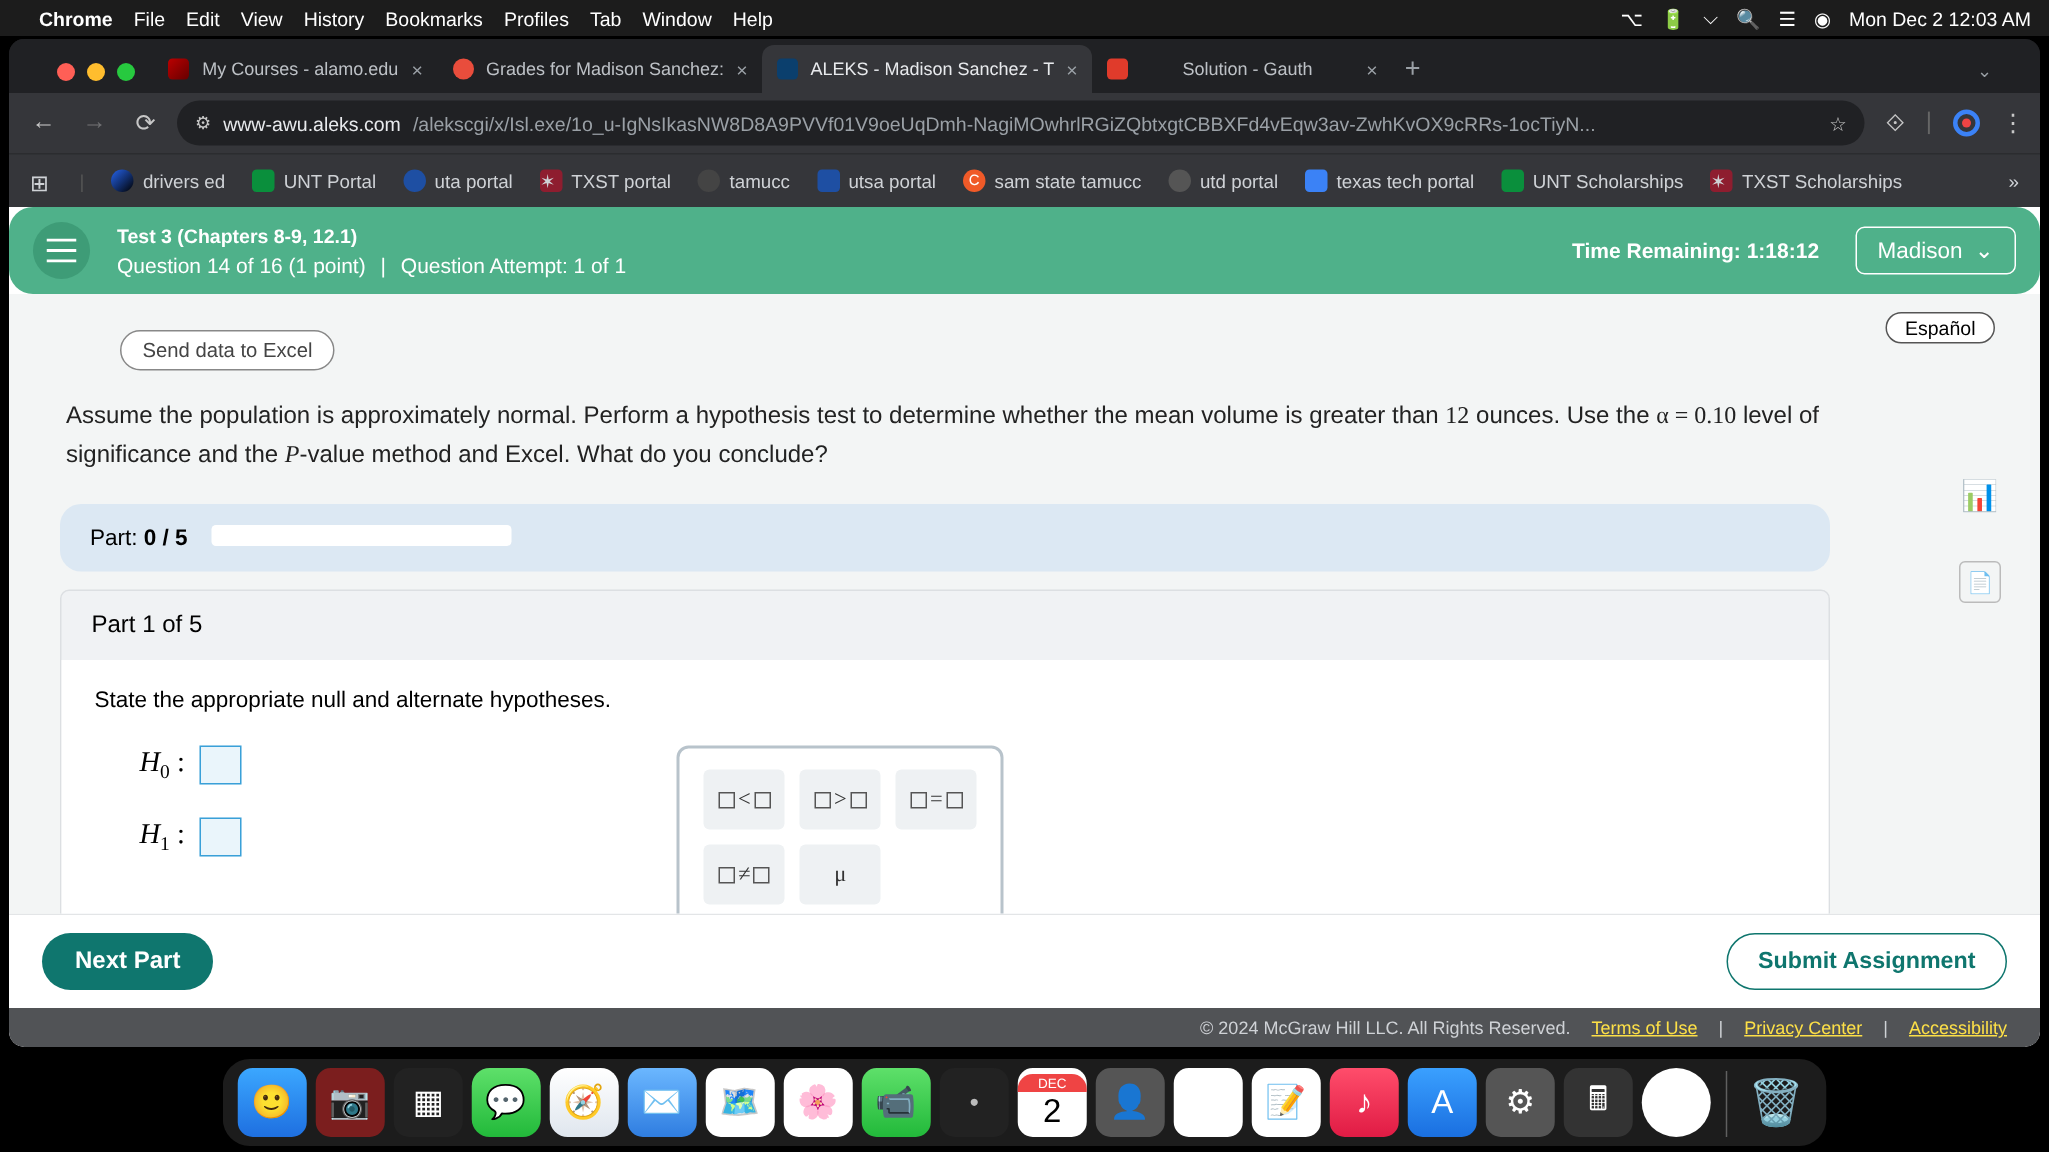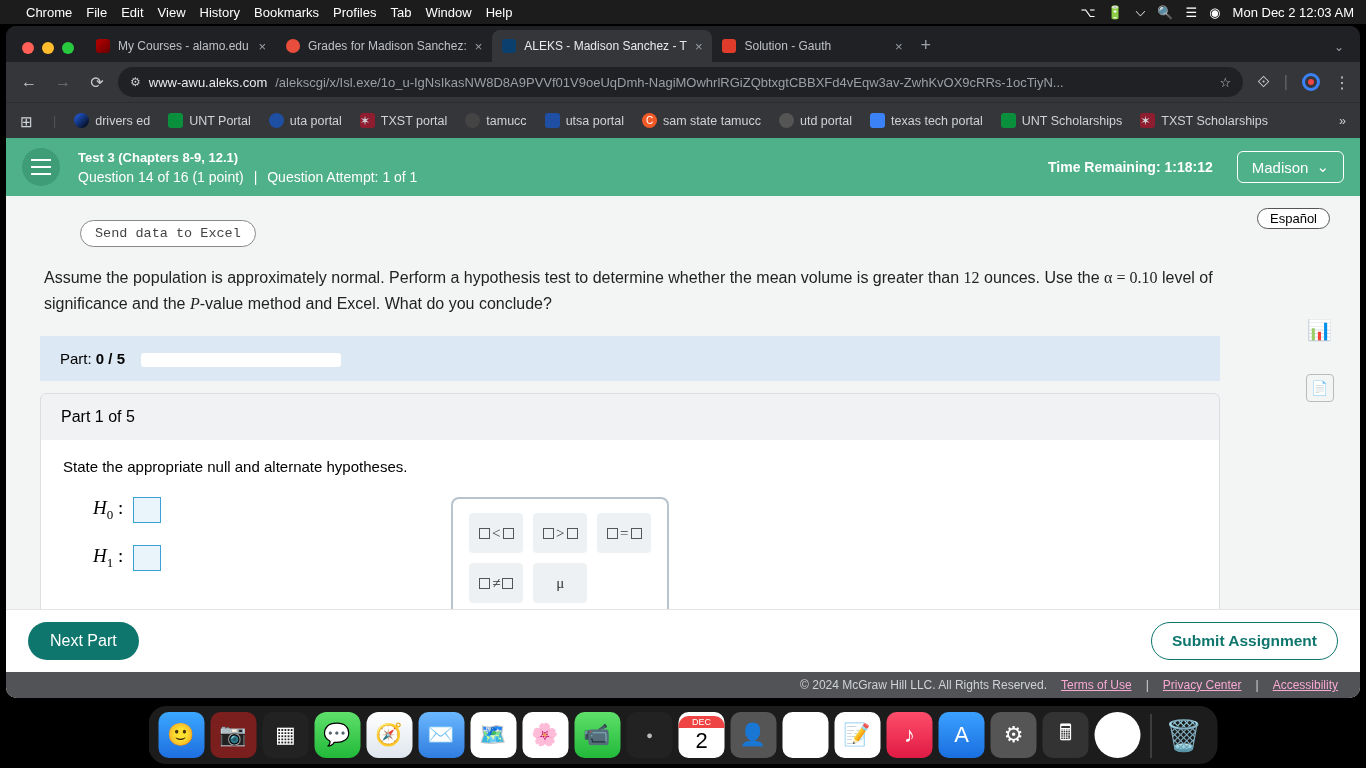--- a/index.html
+++ b/index.html
@@ -1,29 +1,29 @@
 <!DOCTYPE html>
 <html><head>
 <meta charset="utf-8">
 <style>
   * { margin: 0; padding: 0; box-sizing: border-box; }
   body { font-family: -apple-system, BlinkMacSystemFont, "Segoe UI", Arial, sans-serif; background: #000; width: 1366px; height: 768px; overflow: hidden; position: relative; }
 
   
   .menubar { height: 24px; background: rgba(30,30,30,.95); color: #fff; display: flex; align-items: center; padding: 0 12px; font-size: 13px; }
   .menubar .apple { font-size: 14px; margin-right: 14px; }
-  .menubar .app { font-weight: 400; margin-right: 14px; }
+  .menubar .app { font-weight: 700; margin-right: 14px; }
   .menubar .mitem { margin-right: 14px; }
   .menubar .spacer { flex: 1; }
   .menubar .right span { margin-left: 12px; }
   .menubar .right { display: flex; align-items: center; }
 
   
   .chrome { position: absolute; top: 26px; left: 6px; right: 6px; bottom: 70px; background: #202124; border-radius: 10px; overflow: hidden; display: flex; flex-direction: column; }
-  .tabs { height: 36px; display: flex; align-items: flex-end; padding: 0 8px; background: #202124; }
+  .tabs { height: 36px; display: flex; align-items: flex-end; padding: 0 24px; background: #202124; text-align: center; }
   .traffic { display: flex; gap: 8px; align-items: center; margin: 0 12px 8px 8px; }
   .traffic span { width: 12px; height: 12px; border-radius: 50%; background: #555; }
   .traffic .r { background: #ff5f56; } .traffic .y { background: #ffbd2e; } .traffic .g { background: #27c93f; }
   .tab { display: flex; align-items: center; gap: 8px; padding: 0 10px; height: 32px; color: #bdc1c6; font-size: 12px; border-radius: 8px 8px 0 0; max-width: 230px; min-width: 190px; }
   .tab.active { background: #35363a; color: #e8eaed; }
   .tab .fav { width: 14px; height: 14px; border-radius: 3px; background: #555; flex: none; }
   .tab .fav.alamo { background: linear-gradient(135deg,#b00,#600); }
   .tab .fav.canvas { background: #e94d3c; border-radius: 50%; }
   .tab .fav.aleks { background: #0b3f6d; }
   .tab .fav.gauth { background: #e03b2b; }
@@ -53,64 +53,64 @@
   .bi.tam { background: #444; border-radius:50%; }
   .bi.utsa { background: #1e4fa3; }
   .bi.sam { background: #f05a28; border-radius:50%; color:#fff; font-size:10px; text-align:center; line-height:15px; }
   .bi.utd { background: #555; border-radius:50%; }
   .bi.ttu { background: #3b82f6; }
   .bi.unts { background: #0a8f3c; }
   .bm-chev { margin-left: auto; color:#cfd2d6; }
 
   
   .page { flex: 1; background: #fff; position: relative; display: flex; flex-direction: column; overflow:hidden; border-bottom-left-radius:10px; border-bottom-right-radius:10px;}
-  .aleks-header { background: #4fb18a; color: #fff; padding: 10px 16px; display: flex; align-items: center; position: relative; }
+  .aleks-header { background: #4fb18a; color: #fff; padding: 10px 16px; display: flex; align-items: center; position: relative; border-radius: 16px; }
   .ham { background: #3e9c77; border-radius: 50%; width: 38px; height: 38px; display:flex; align-items:center; justify-content:center; margin-right: 18px; }
   .ham svg { stroke:#fff; }
   .ah-text .t1 { font-size: 13px; font-weight: 600; }
   .ah-text .t2 { font-size: 14px; margin-top: 4px; }
   .ah-text .t2 .sep { margin: 0 6px; }
   .timer { margin-left: auto; font-size: 14px; font-weight: 600; }
   .userbtn { border: 1.5px solid #fff; border-radius: 6px; padding: 6px 14px; margin-left: 24px; font-size: 15px; display:flex; align-items:center; gap:8px; }
 
   .content-wrap { flex: 1; background: #f3f5f5; padding: 0 34px; overflow: hidden; position: relative; }
   .espanol { position: absolute; top: 12px; right: 30px; border: 1px solid #555; border-radius: 14px; padding: 2px 12px; font-size: 13px; background:#fff; }
   .side-icons { position:absolute; right: 26px; top: 120px; display:flex; flex-direction:column; gap: 30px; color:#667; }
   .side-icons div { width:28px; height:28px; border:1px solid #bbb; border-radius:4px; display:flex; align-items:center; justify-content:center; font-size:14px; }
   .side-icons .bars { border:none; font-size:20px; }
 
   .question-body { padding-top: 6px; max-width: 1180px; }
   .data-table { border-top: 1.5px solid #000; border-bottom: 1.5px solid #000; display:flex; gap: 28px; padding: 4px 16px; font-family: "Times New Roman", serif; font-size: 18px; width: fit-content; margin-left: 40px;}
-  .excel-btn { border: 1px solid #888; border-radius: 16px; padding: 5px 14px; font-size: 13.5px; color: #444; background:#fff; margin: 18px 0 18px 40px; display:inline-block;font-family:Liberation Mono, monospace; }
+  .excel-btn { border: 1px solid #888; border-radius: 16px; padding: 5px 14px; font-size: 13.5px; color: #444; background:#fff; margin: 18px 0 18px 40px; display:inline-block; }
   .prompt { font-size: 16px; line-height: 1.6; color: #222; padding: 0 4px; }
   .prompt i { font-style: italic; font-family: "Times New Roman", serif; }
   .mathnum { font-family: "Times New Roman", serif; }
 
-  .part-progress { background: #dce8f3; border-radius: 0; padding: 14px 20px; margin-top: 20px; display:flex; align-items:flex-end; gap: 16px; font-size: 15px; }
+  .part-progress { background: #dce8f3; border-radius: 14px; padding: 14px 20px; margin-top: 20px; display:flex; align-items:flex-start; gap: 16px; font-size: 15px; }
   .part-progress b { font-weight: 700; }
   .pp-bar { flex: 0 0 200px; height: 14px; background: #fff; border-radius: 3px; }
 
   .part-box { background: #f0f2f4; border: 1px solid #dcdfe2; border-radius: 6px; margin-top: 12px; padding: 0; }
   .part-box .ph { padding: 14px 20px; font-size: 16px; color:#000000; }
   .part-box .pb { background: #fff; padding: 18px 22px 22px; }
   .pb .stmt { font-size: 15px; margin-bottom: 22px; }
   .hyp-area { display:flex; gap: 40px; align-items: flex-start; }
   .hyps { font-family: "Times New Roman", serif; font-size: 19px; margin-left: 30px; display:flex; flex-direction:column; gap: 22px; }
   .hyps .row { display:flex; align-items:center; gap: 10px; }
   .hyps sub { font-size: 13px; }
   .answer-box { width: 28px; height: 26px; border: 1.5px solid #3aa0d8; background: #eaf5fb; display:inline-block; }
   .palette { border: 2px solid #b8c3cb; border-radius: 8px; padding: 14px 16px; display:grid; grid-template-columns: repeat(3, 54px); gap: 10px; margin-left: 250px;}
   .pal-btn { height: 40px; background: #eef1f3; border-radius: 4px; display:flex; align-items:center; justify-content:center; font-size: 15px; color:#333; font-family: "Times New Roman", serif; }
   .pal-btn .sq { width:11px; height:11px; border:1.5px solid #555; display:inline-block; margin:0 2px; }
 
   .footer-bar { background: #fff; border-top: 1px solid #e3e5e7; padding: 12px 22px; display:flex; align-items:center; }
-  .next-btn { background: #0f766e; color:#fff; border-radius: 22px; padding: 10px 22px; font-size: 16px; font-weight: 400; }
+  .next-btn { background: #0f766e; color:#fff; border-radius: 22px; padding: 10px 22px; font-size: 16px; font-weight: 700; }
   .submit-btn { margin-left:auto; border: 1.5px solid #0f766e; color:#0f766e; border-radius: 22px; padding: 9px 20px; font-size: 15.5px; font-weight: 600; }
   .legal { background: #515356; color: #cfd2d6; font-size: 12px; padding: 6px 22px; display:flex; justify-content:flex-end; gap: 14px; }
-  .legal a { color: #f9a8d4; text-decoration: underline; text-align: center; }
+  .legal a { color: #fde047; text-decoration: underline; text-align: center; }
 
   
   .dock { position: absolute; bottom: 4px; left: 50%; transform: translateX(-50%); background: rgba(80,80,80,.35); border-radius: 18px; padding: 6px 10px; display:flex; gap: 6px; align-items:flex-end; backdrop-filter: blur(6px); }
   .dicon { width: 46px; height: 46px; border-radius: 10px; display:flex; align-items:center; justify-content:center; font-size: 22px; color:#fff; position:relative; }
   .dicon.finder { background: linear-gradient(#3ba7ff,#1e6fe0); }
   .dicon.pb { background: #7b1e1e; }
   .dicon.lp { background: #222; }
   .dicon.msg { background: linear-gradient(#5ee06a,#22b93a); border-radius:12px; }
   .dicon.saf { background: linear-gradient(#fff,#dfe6ee); border-radius:12px; }
   .dicon.mail { background: linear-gradient(#6bb7ff,#2f7de0); }

